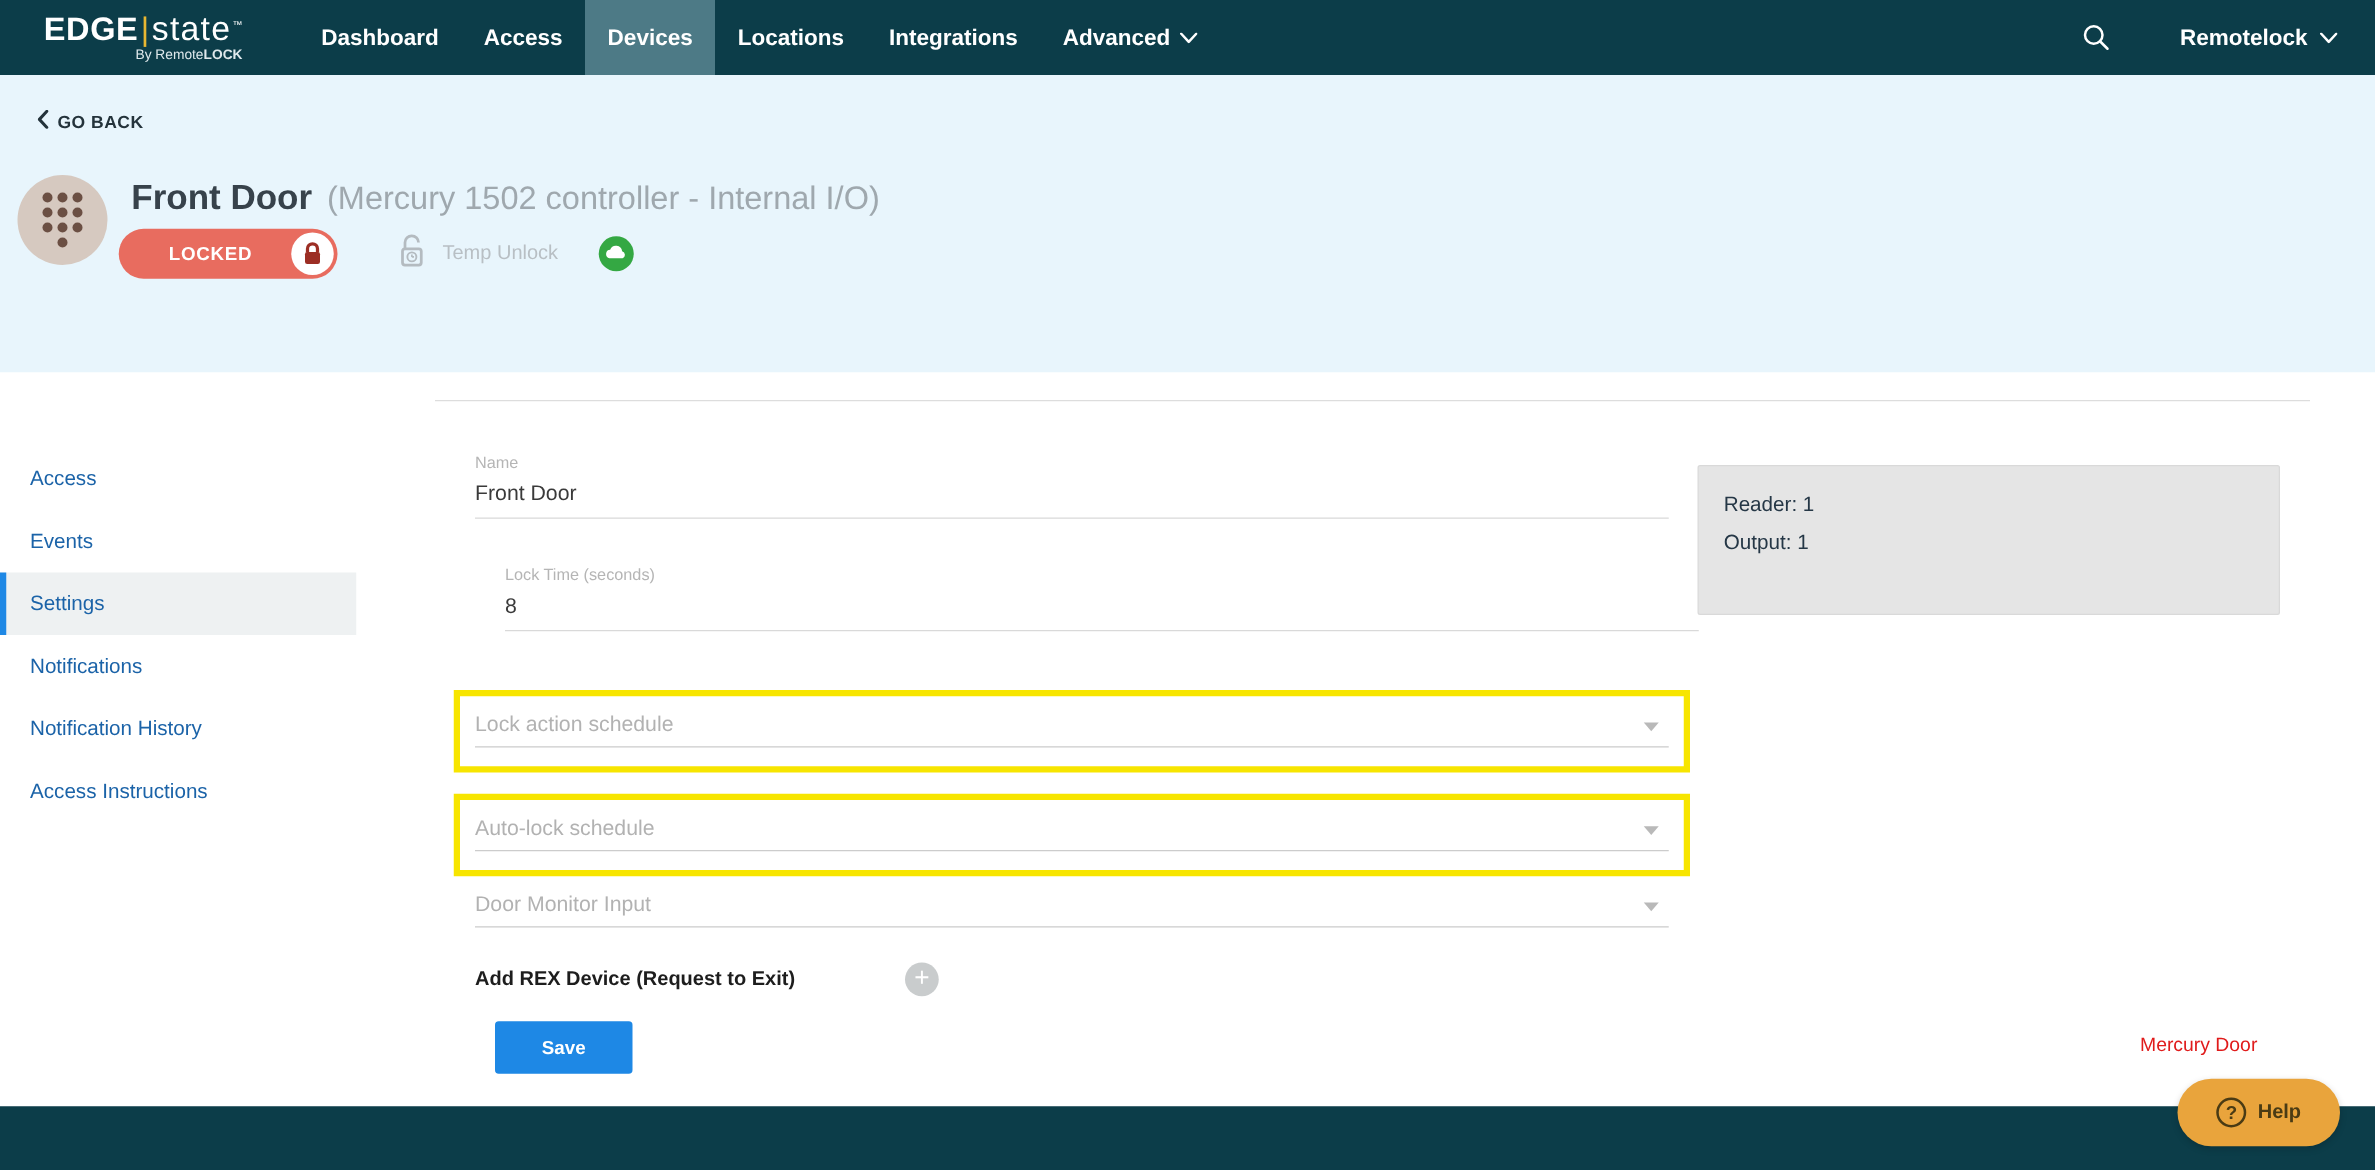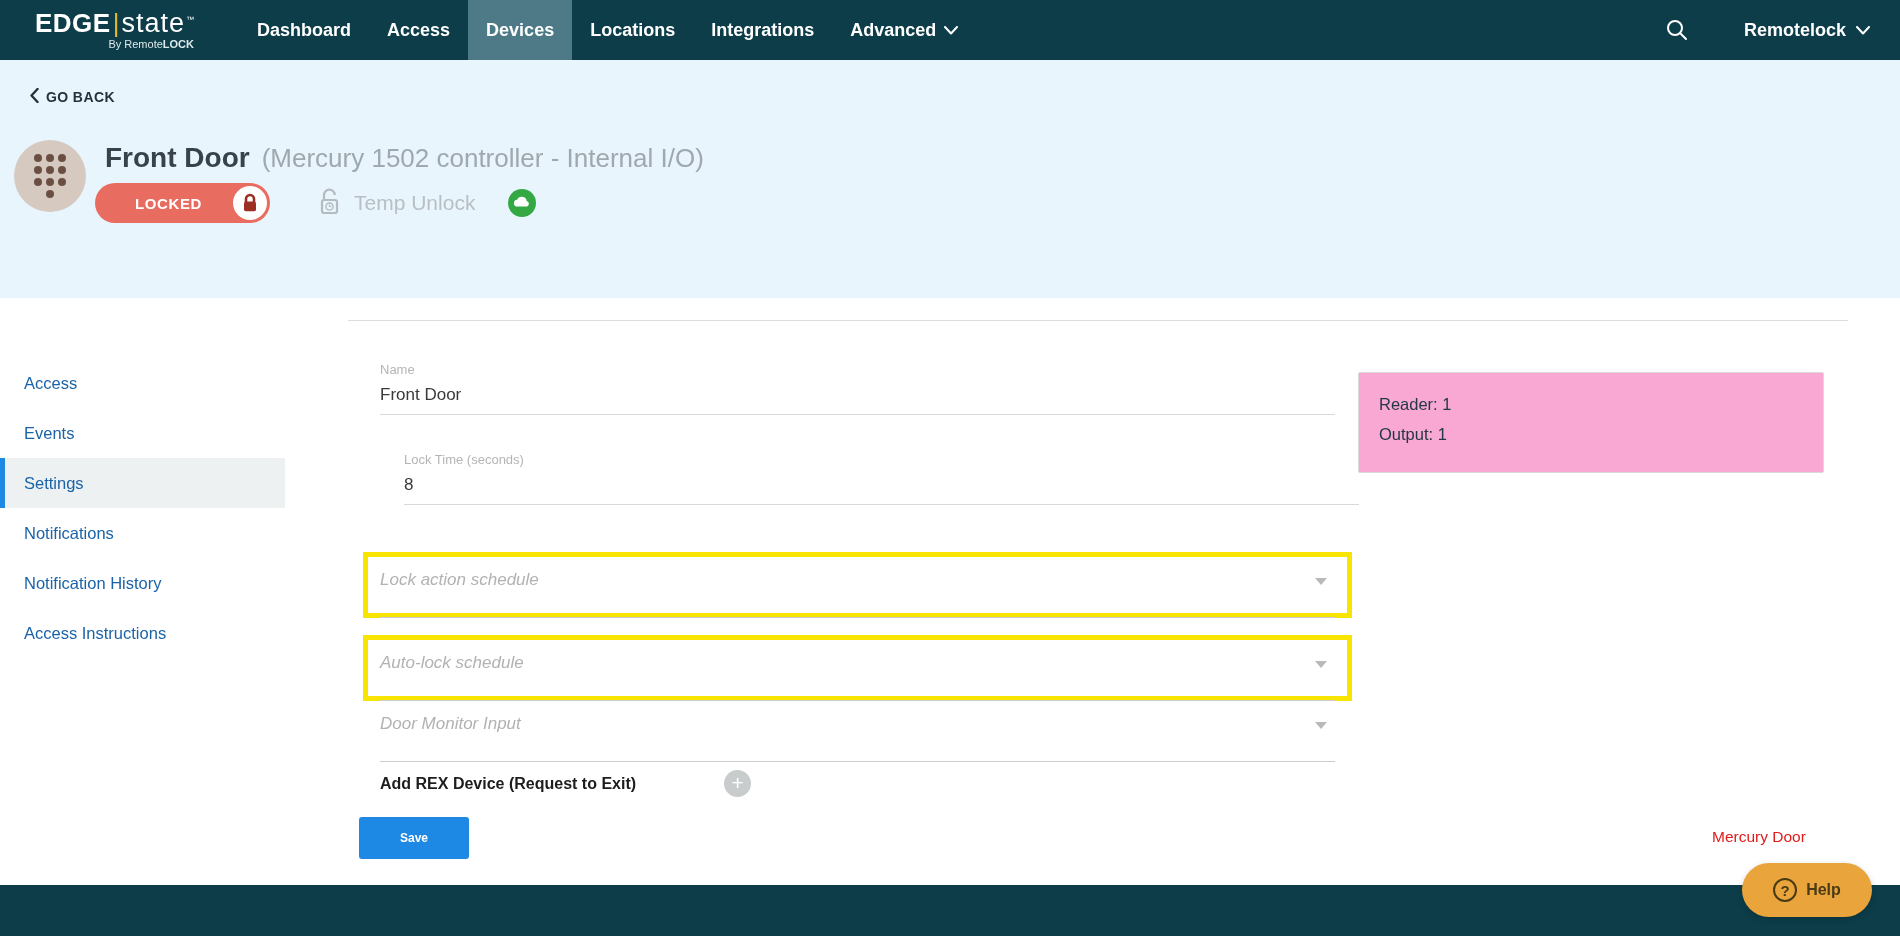--- a/index.html
+++ b/index.html
@@ -32,50 +32,50 @@
   .keypad i { width:8px; height:8px; border-radius:50%; background:#6b4f43; }
   .keypad i:last-child { grid-column:2; }
   .title-row { position:absolute; top:82px; left:105px; display:flex; align-items:baseline; gap:12px; white-space:nowrap; }
   .door-title { font-size:28px; font-weight:700; color:#37424b; }
   .door-subtitle { font-size:26px; font-weight:300; color:#9fa8ae; }
   .status-row { position:absolute; top:123px; left:95px; display:flex; align-items:center; }
   .locked-badge { position:relative; width:175px; height:40px; border-radius:20px; background:#e86c5f; display:flex; align-items:center; cursor:pointer; }
   .locked-text { color:#fff; font-size:15px; font-weight:700; letter-spacing:0.6px; margin-left:40px; }
   .locked-circle { position:absolute; right:3px; top:3px; width:34px; height:34px; background:#fff; border-radius:50%; display:flex; align-items:center; justify-content:center; }
   .temp-unlock { display:flex; align-items:center; margin-left:48px; cursor:pointer; }
-  .temp-unlock-label { font-size:21px; color:#b8bfc4; margin-left:12px; }
+  .temp-unlock-label { font-size:16px; color:#b8bfc4; margin-left:12px; }
   .cloud-wrap { margin-left:32px; display:flex; }
 
   
   .content { position:relative; height:639px; background:#fff; }
   .content-divider { position:absolute; top:22px; left:348px; width:1500px; height:1px; background:#ddd; }
 
   .sidebar { position:absolute; top:60px; left:0; width:285px; }
   .side-item { position:relative; height:50px; display:flex; align-items:center; padding-left:24px; font-size:16.5px; color:#1b63a8; cursor:pointer; }
   .side-item.active { background:#eef1f2; }
   .side-item.active::before { content:""; position:absolute; left:0; top:0; bottom:0; width:5px; background:#1e88e5; }
 
   .field { position:absolute; left:380px; width:955px; }
   .field-label { font-size:13px; color:#b5b5b5; margin-bottom:8px; }
   .field-value { font-size:17px; color:#3a3a3a; padding-bottom:9px; border-bottom:1px solid #d9d9d9; }
 
-  .dropdown { position:relative; width:955px; border-bottom:1px solid #ccc; padding-bottom:27px; cursor:pointer;font-style:italic; }
+  .dropdown { position:relative; width:955px; border-bottom:1px solid #ccc; padding-bottom:7px; cursor:pointer; }
   .dd-label { font-size:17px; color:#b2b2b2; }
   .dd-caret { position:absolute; right:8px; top:8px; width:0; height:0; border-left:6px solid transparent; border-right:6px solid transparent; border-top:7px solid #b9b9b9; }
   .hl-box { position:absolute; left:363px; width:989px; height:66px; border:5px solid #f7e500; padding:13px 12px 0 12px; }
   .hl-box .dropdown { width:100%; }
   .dd-plain { position:absolute; left:380px; }
 
   .rex-row { position:absolute; top:472px; left:380px; display:flex; align-items:center; }
   .rex-label { font-size:16px; font-weight:700; color:#1d1d1d; }
   .plus-btn { margin-left:88px; width:27px; height:27px; border-radius:50%; background:#c9cccd; color:#fff; display:flex; align-items:center; justify-content:center; font-size:21px; font-weight:400; line-height:1; cursor:pointer; padding-bottom:2px; }
-  .save-btn { position:absolute; top:519px; left:359px; width:110px; height:42px; background:#1e88e5; border:none; border-radius:3px; color:#fff; font-size:12px; font-weight:600; font-family:"Liberation Sans",sans-serif; cursor:pointer; }
+  .save-btn { position:absolute; top:519px; left:396px; width:110px; height:42px; background:#1e88e5; border:none; border-radius:3px; color:#fff; font-size:15px; font-weight:600; font-family:"Liberation Sans",sans-serif; cursor:pointer; }
   .delete-link { position:absolute; top:530px; left:1712px; font-size:15.5px; color:#e01b1b; cursor:pointer; }
 
-  .info-panel { position:absolute; top:74px; left:1358px; width:466px; height:101px; border:1px solid #d9d9d9; border-radius:2px; background:#f9a8d4; padding:22px 0 0 20px; }
+  .info-panel { position:absolute; top:74px; left:1358px; width:466px; height:120px; border:1px solid #d9d9d9; border-radius:2px; background:#e5e5e5; padding:22px 0 0 20px; }
   .info-line { font-size:16.5px; color:#253746; margin-bottom:11px; }
 
   
   .footer { position:absolute; bottom:0; left:0; width:100%; height:51px; background:#0c3d49; }
   .help-btn { position:fixed; right:28px; bottom:19px; width:130px; height:54px; border-radius:27px; background:#e9a43c; border:none; display:flex; align-items:center; justify-content:center; gap:9px; cursor:pointer; box-shadow:0 2px 6px rgba(0,0,0,0.18); }
   .help-q { width:24px; height:24px; border:2.5px solid #4a3b14; border-radius:50%; color:#4a3b14; font-size:15px; font-weight:700; display:flex; align-items:center; justify-content:center; }
   .help-label { font-size:16px; font-weight:700; color:#4a3b14; }
 </style>
 </head>
 <body>

